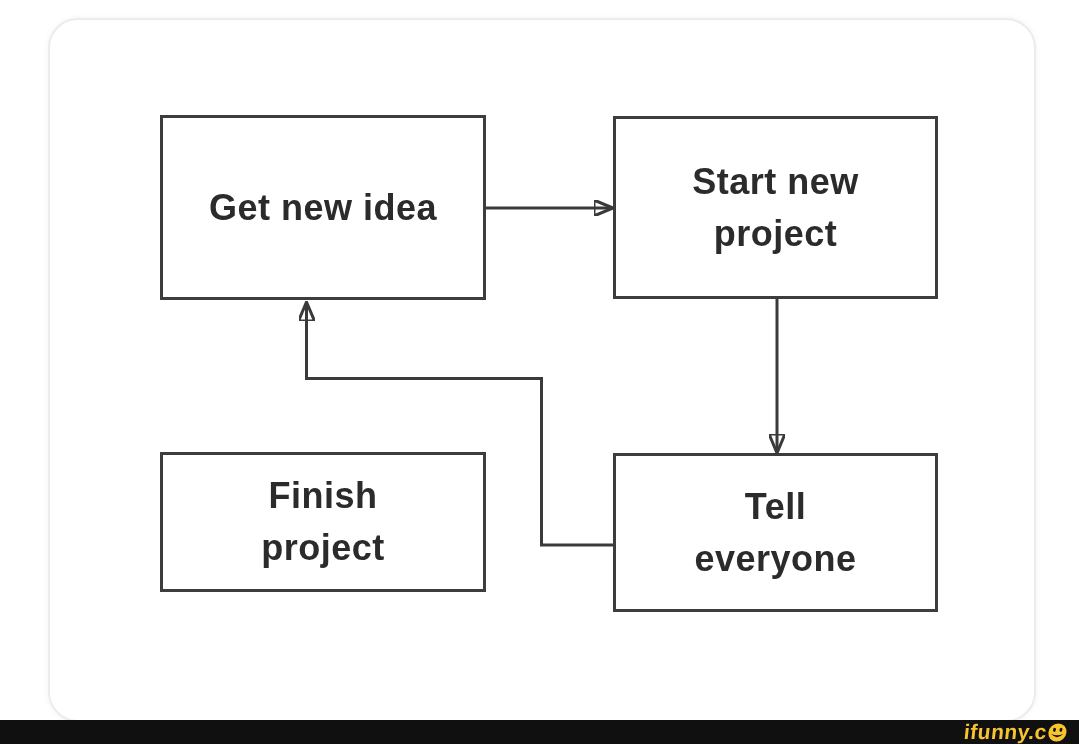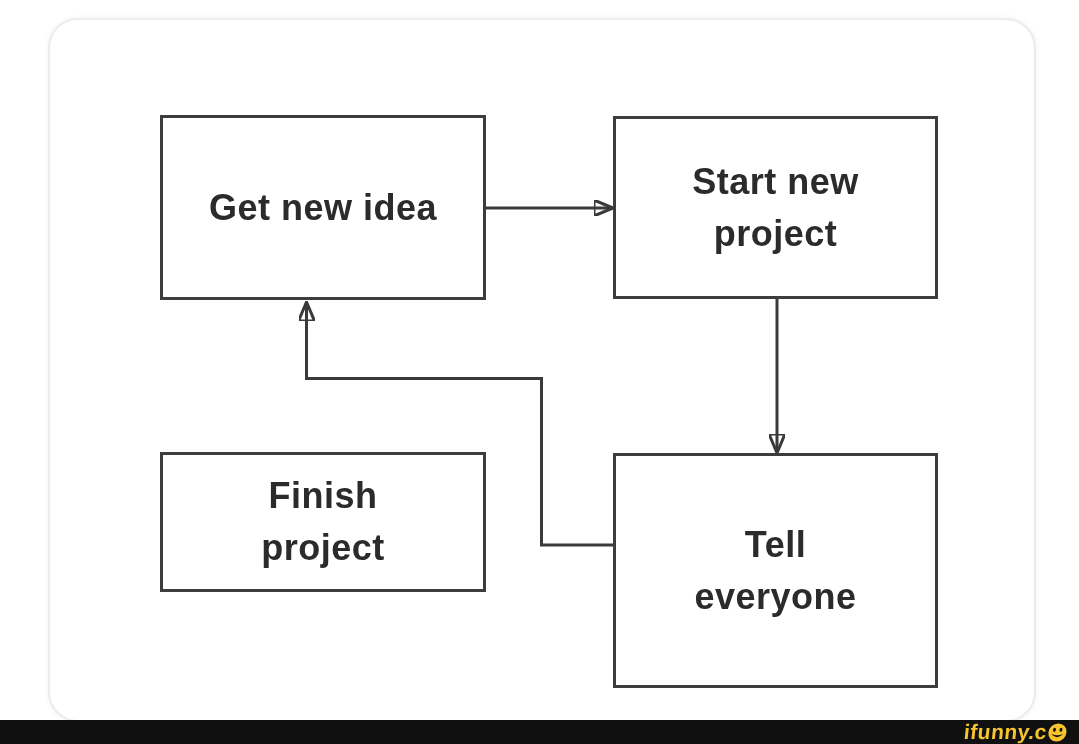--- a/index.html
+++ b/index.html
@@ -39,21 +39,21 @@
     font-weight: 600;
     line-height: 52px;
     color: #2b2b2b;
     text-align: center;
     white-space: pre-line;
     letter-spacing: 0.5px;
   }
   #node-get-new-idea      { left: 160px; top: 115px; width: 326px; height: 185px; }
   #node-start-new-project { left: 613px; top: 116px; width: 325px; height: 183px; }
   #node-finish-project    { left: 160px; top: 452px; width: 326px; height: 140px; }
-  #node-tell-everyone     { left: 613px; top: 453px; width: 325px; height: 235px; }
+  #node-tell-everyone     { left: 613px; top: 453px; width: 325px; height: 159px; }
 
   
   svg.arrows {
     position: absolute;
     left: 0; top: 0;
     width: 1079px; height: 744px;
     z-index: 2;
     pointer-events: none;
   }
   svg.arrows path {

